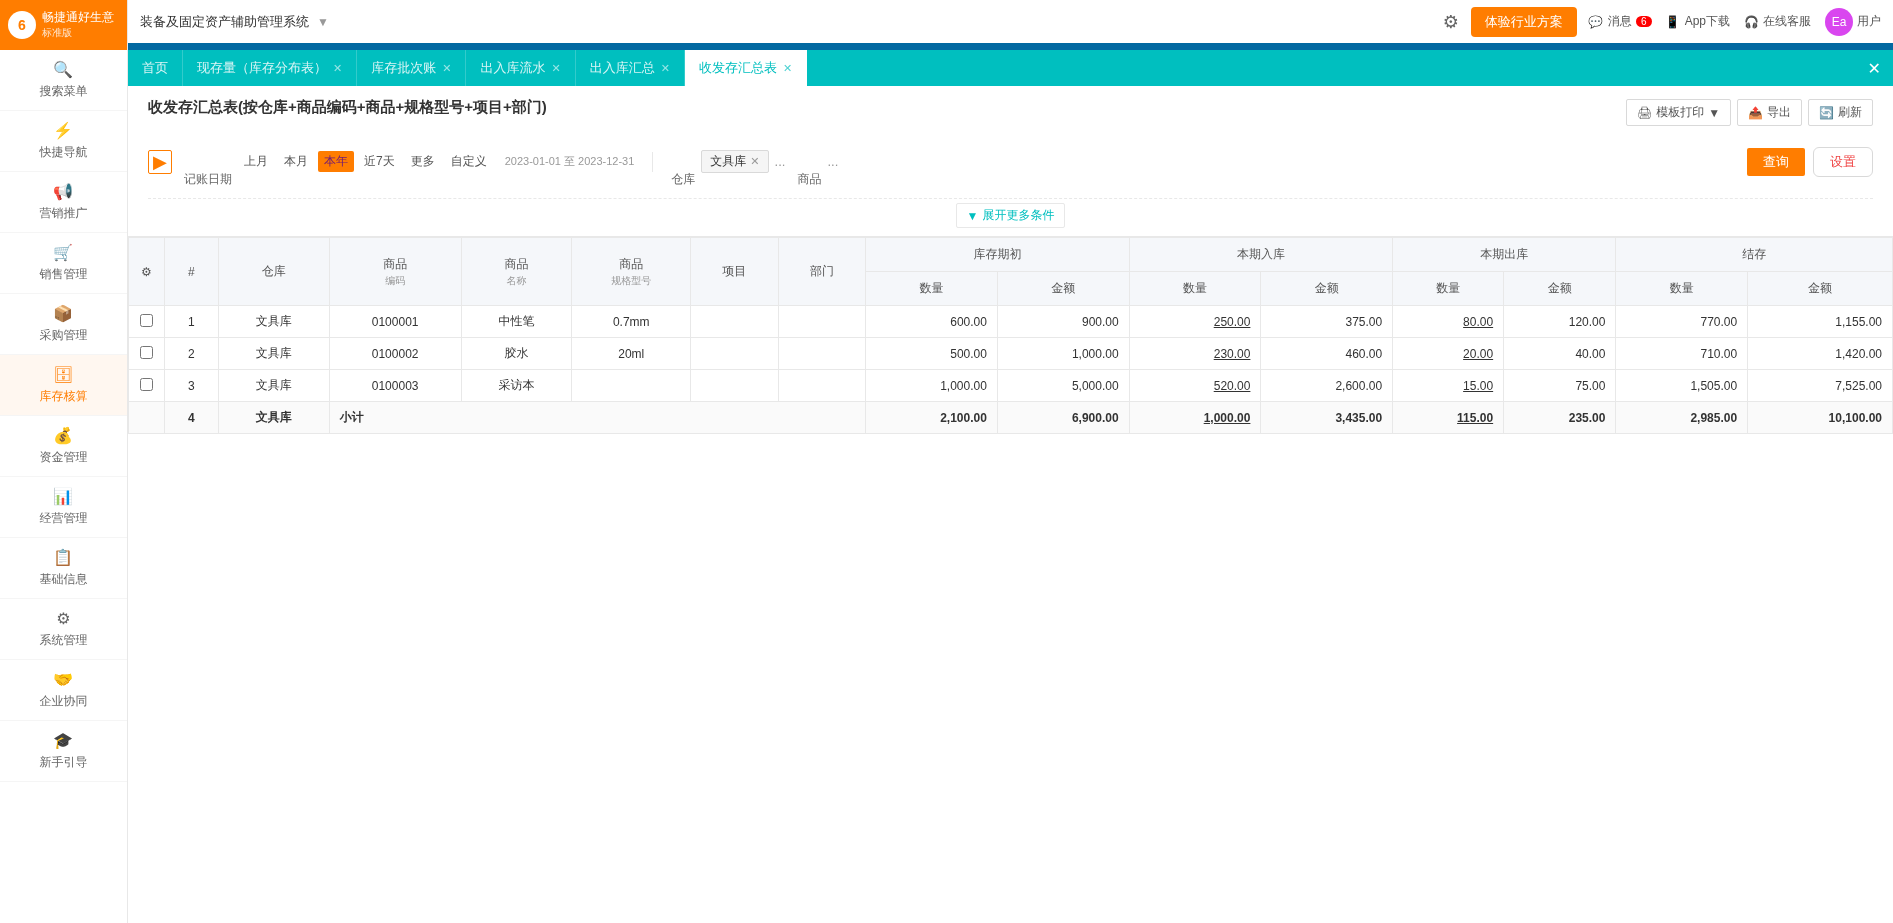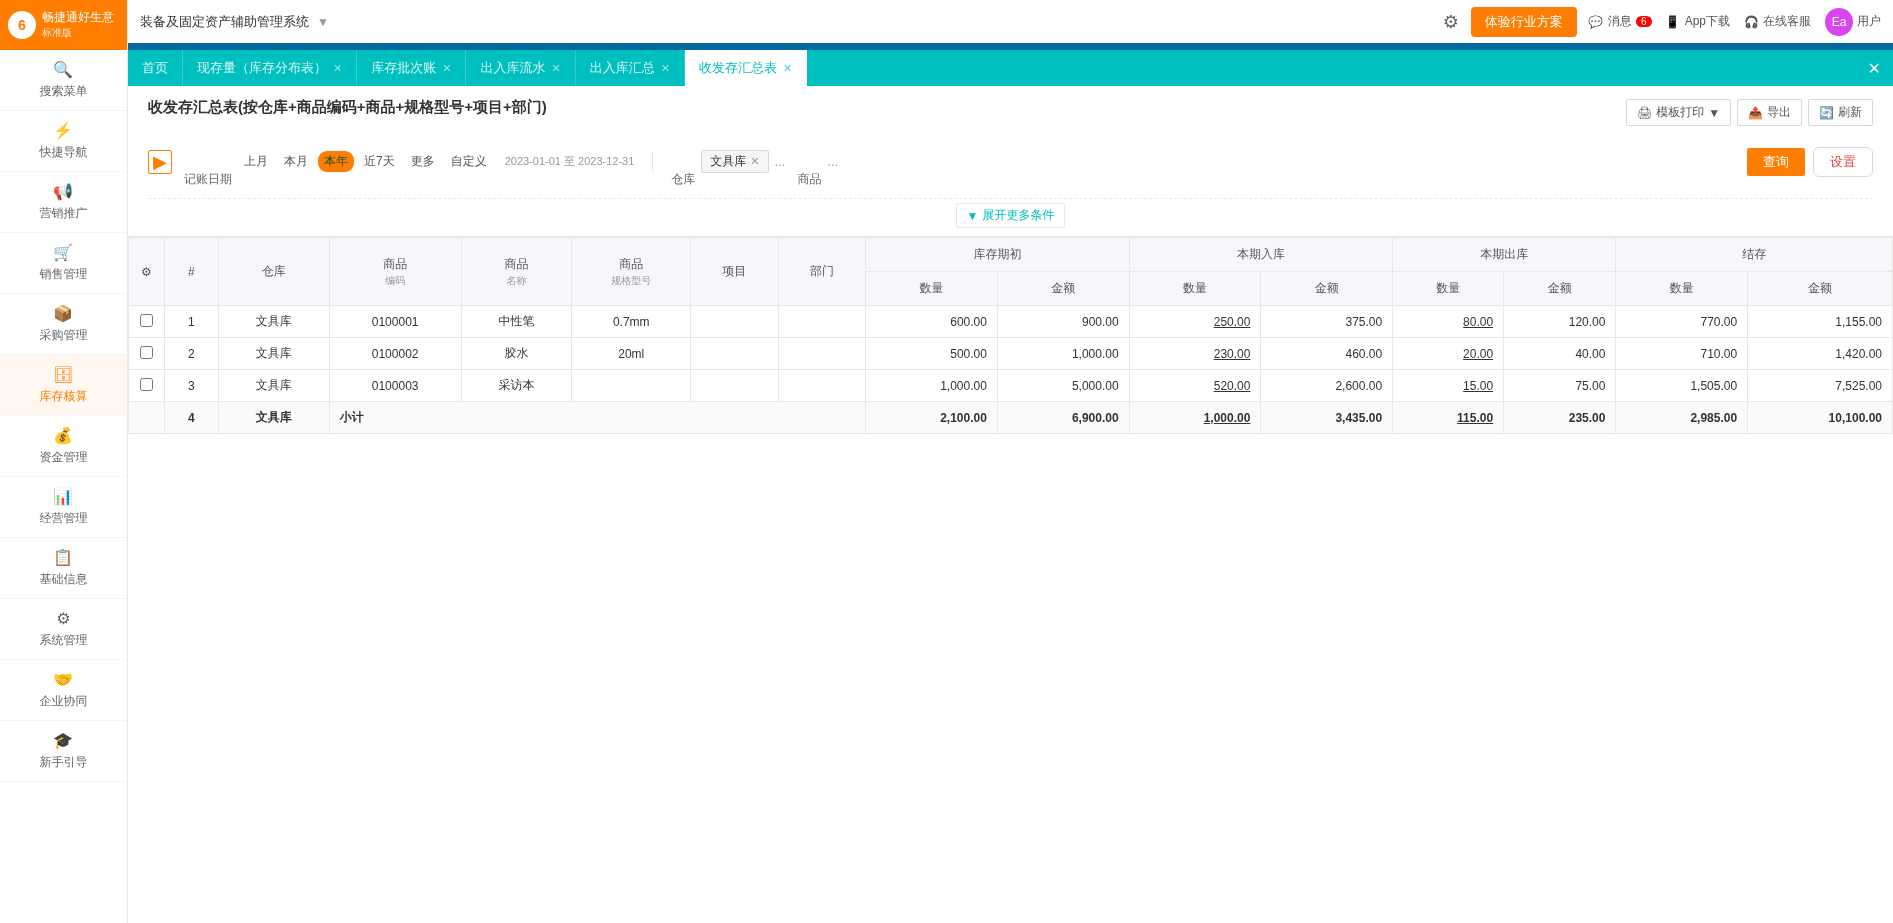--- a/index.html
+++ b/index.html
@@ -125,21 +125,21 @@
       display: flex;
       align-items: center;
       gap: 12px;
       flex-wrap: wrap;
     }
     .filter-toggle { color: #ff7d00; cursor: pointer; font-size: 18px; width: 24px; height: 24px; display: flex; align-items: center; justify-content: center; border: 1px solid #ff7d00; border-radius: 2px; }
     .filter-group { display: flex; align-items: center; gap: 6px; }
     .filter-label { color: #666; font-size: 12px; margin-top: 36px; }
     .date-tabs { display: flex; gap: 4px; }
     .date-tab { padding: 2px 6px; border-radius: 2px; cursor: pointer; font-size: 12px; color: #555; }
-    .date-tab.active { background: #ff7d00; color: #14532d; border-radius: 9px; }
+    .date-tab.active { background: #ff7d00; color: #701a75; border-radius: 2px; }
     .date-range { font-size: 11px; color: #999; }
     .warehouse-tag {
       display: flex; align-items: center; gap: 4px;
       background: #f5f5f5; border: 1px solid #d9d9d9;
       border-radius: 2px; padding: 2px 8px;
       font-size: 12px; color: #333;
     }
     .tag-close { cursor: pointer; color: #999; font-size: 11px; }
     .filter-ellipsis { color: #999; cursor: pointer; }
     .filter-expand {

